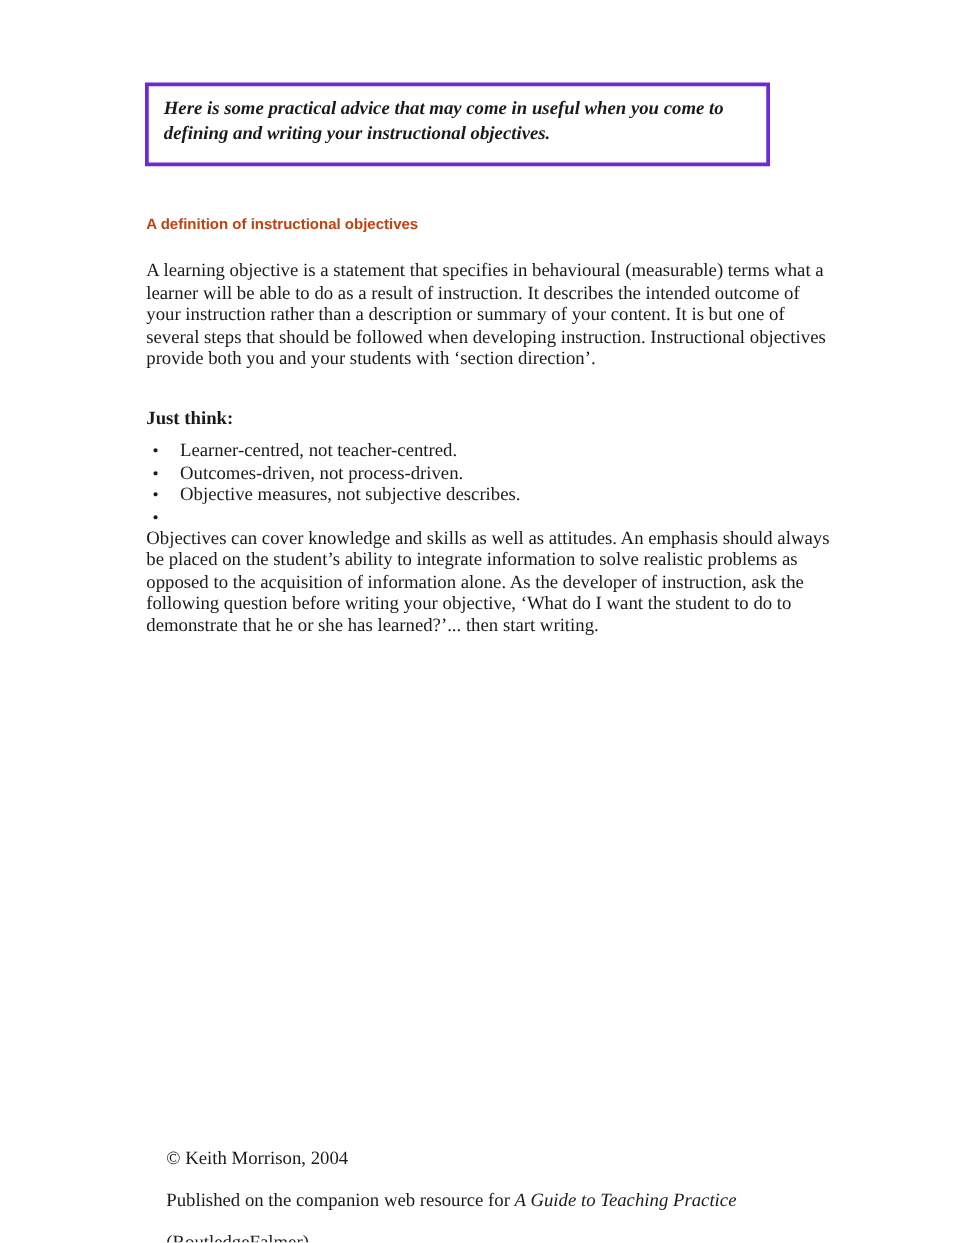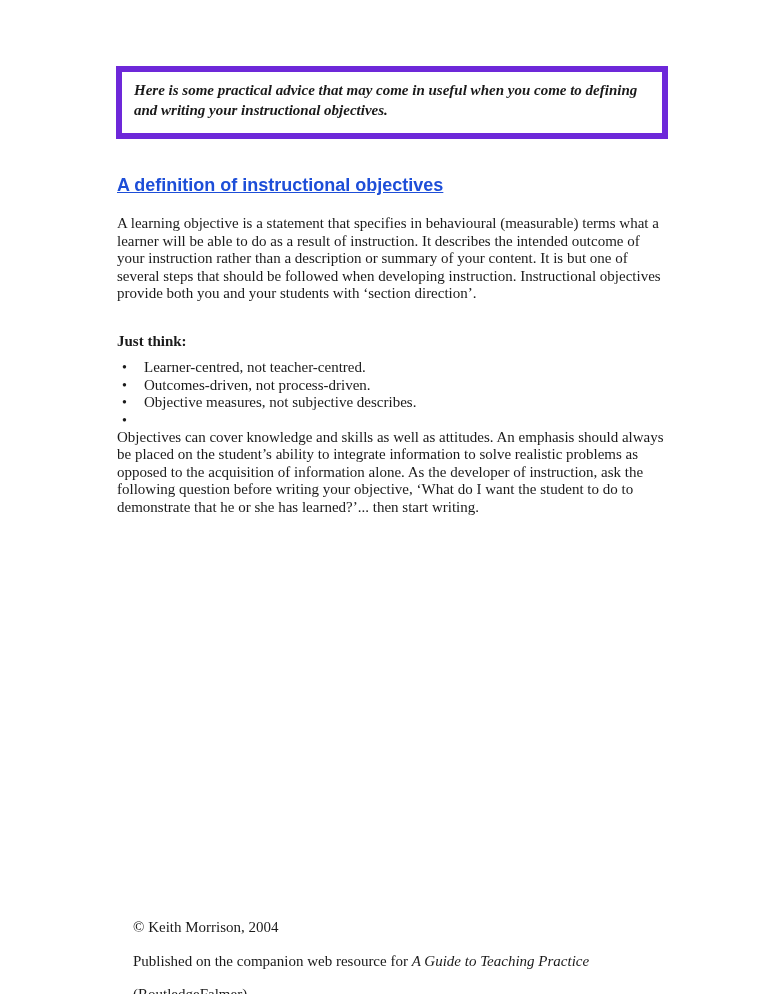--- a/index.html
+++ b/index.html
@@ -20,36 +20,35 @@
   }
   .content {
     position: absolute;
     left: 116px;
     top: 0;
     width: 552px;
   }
   .notice-box {
     box-sizing: border-box;
     margin-top: 66px;
-    width: 552px;
-    border: 6px solid #6d28d9;
+    width: 500px;
+    border: 3px solid #6d28d9;
     padding: 8px 14px 13px 12px;
     font-style: italic;
     font-weight: bold;
     line-height: 20px;
   }
   .notice-box p { margin: 0; }
   h1.doc-heading {
     margin: 36px 0 0 1px;
     font-family: "Liberation Sans", "DejaVu Sans", sans-serif;
-    font-size: 18px;
+    font-size: 12px;
     line-height: 20px;
     font-weight: bold;
-    color: #1d4ed8;
-    text-decoration: underline;
+    color: #c2410c;
   }
   p.body-para {
     margin: 17px 0 0 1px;
   }
   p.first-para { margin-top: 20px; }
   p.section-label {
     margin: 30px 0 0 1px;
     font-weight: bold;
   }
   ul.bullet-list {

